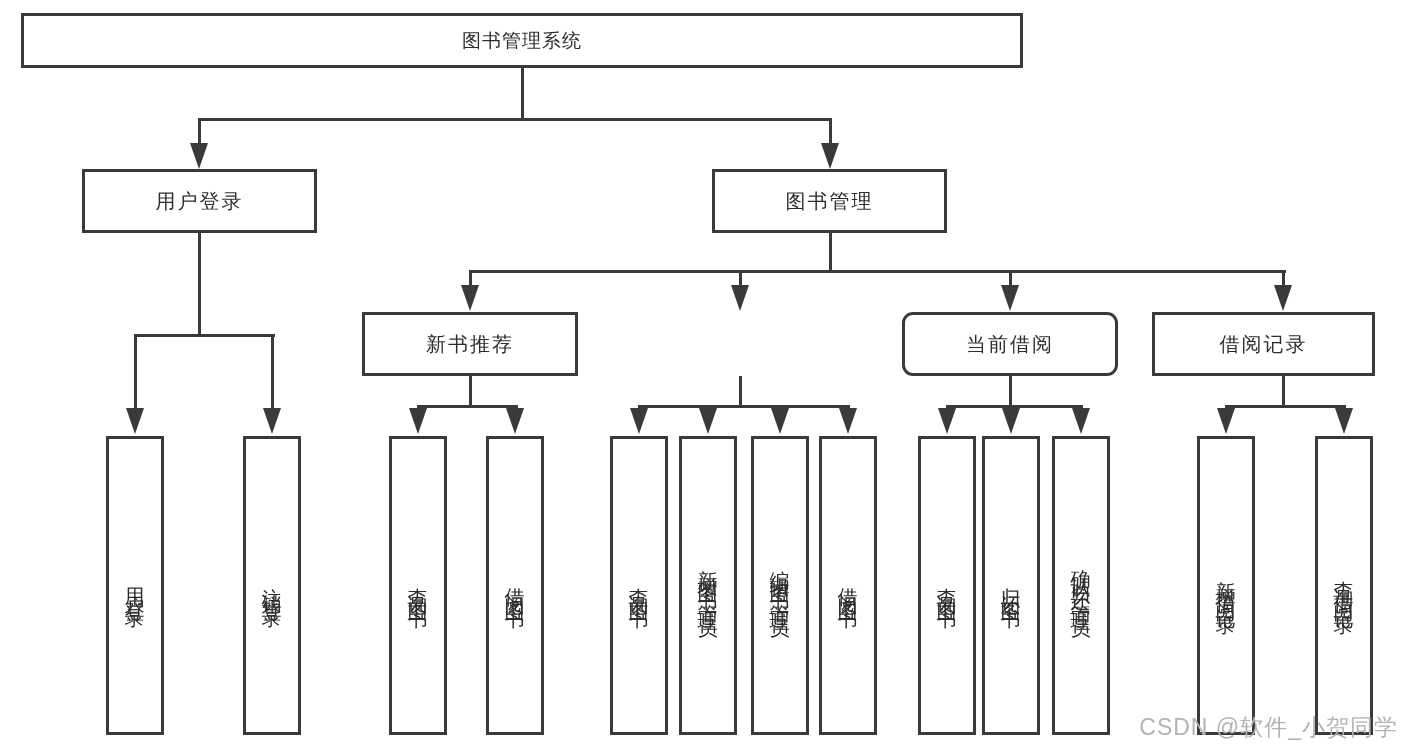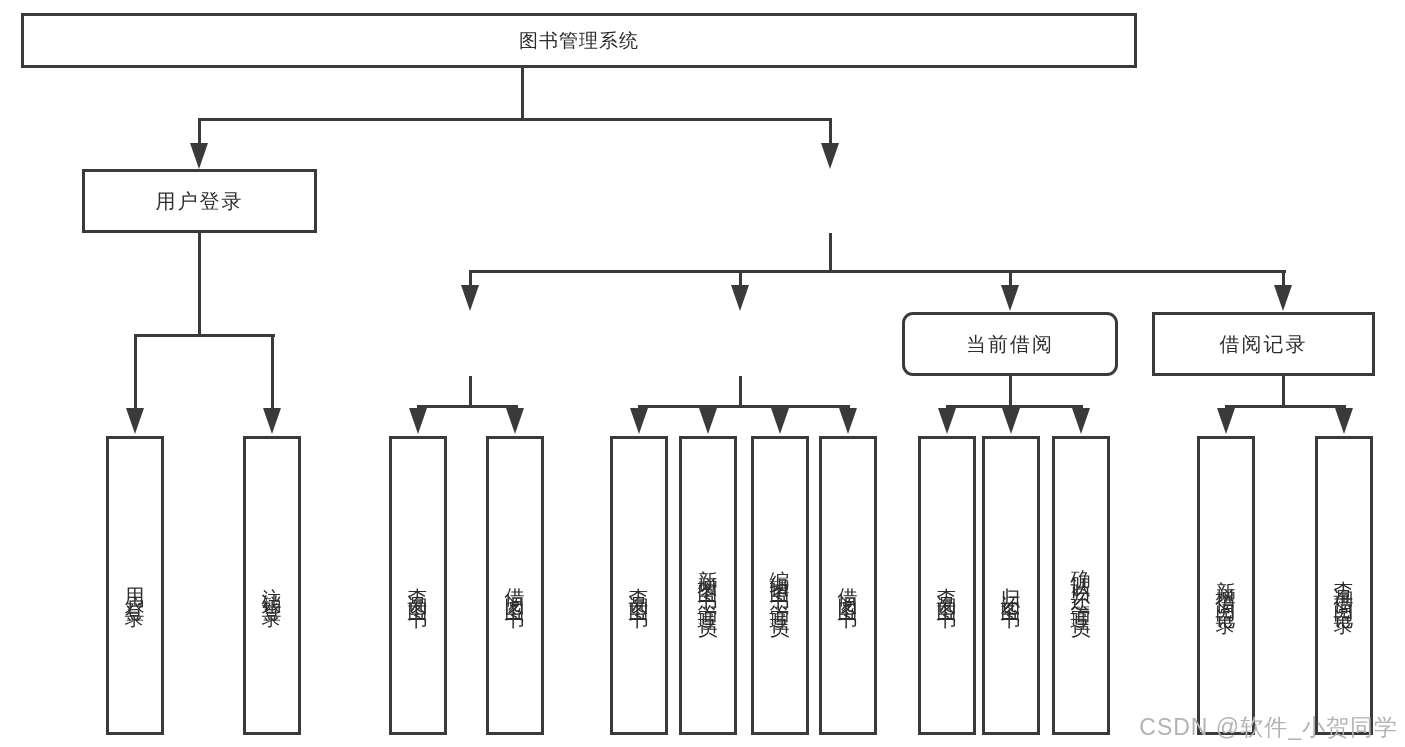--- a/index.html
+++ b/index.html
@@ -17,28 +17,34 @@
   .ah{position:absolute;width:0;height:0;border-left:9px solid transparent;
       border-right:9px solid transparent;border-top:26px solid #3a3a3a;z-index:1;}
   .watermark{position:absolute;top:712px;right:7px;font-size:23px;color:#b3b3b3;
       letter-spacing:1px;z-index:6;}
 </style>
 </head>
 <body>
 
 <div class="canvas">
 
-  <div class="node rootnode" style="left:21px;top:13px;width:1116px;height:55px;justify-content:center;">
+  <div class="node rootnode" style="left:21px;top:13px;width:1002px;height:55px;justify-content:center;">
     <span>图书管理系统</span>
   </div>
 
   <div class="node hnode" style="left:82px;top:169px;width:235px;height:64px;">
     <span>用户登录</span>
   </div>
+  <div class="node hnode" style="left:712px;top:169px;width:235px;height:64px;">
+    <span>图书管理</span>
+  </div>
 
+  <div class="node hnode" style="left:362px;top:312px;width:216px;height:64px;">
+    <span>新书推荐</span>
+  </div>
   <div class="node hnode" style="left:902px;top:312px;width:216px;height:64px;border-radius:11px;">
     <span>当前借阅</span>
   </div>
   <div class="node hnode" style="left:1152px;top:312px;width:223px;height:64px;">
     <span>借阅记录</span>
   </div>
 
   <div class="node leaf" style="left:106px;">
     <span class="vtxt">用户登录</span>
   </div>

